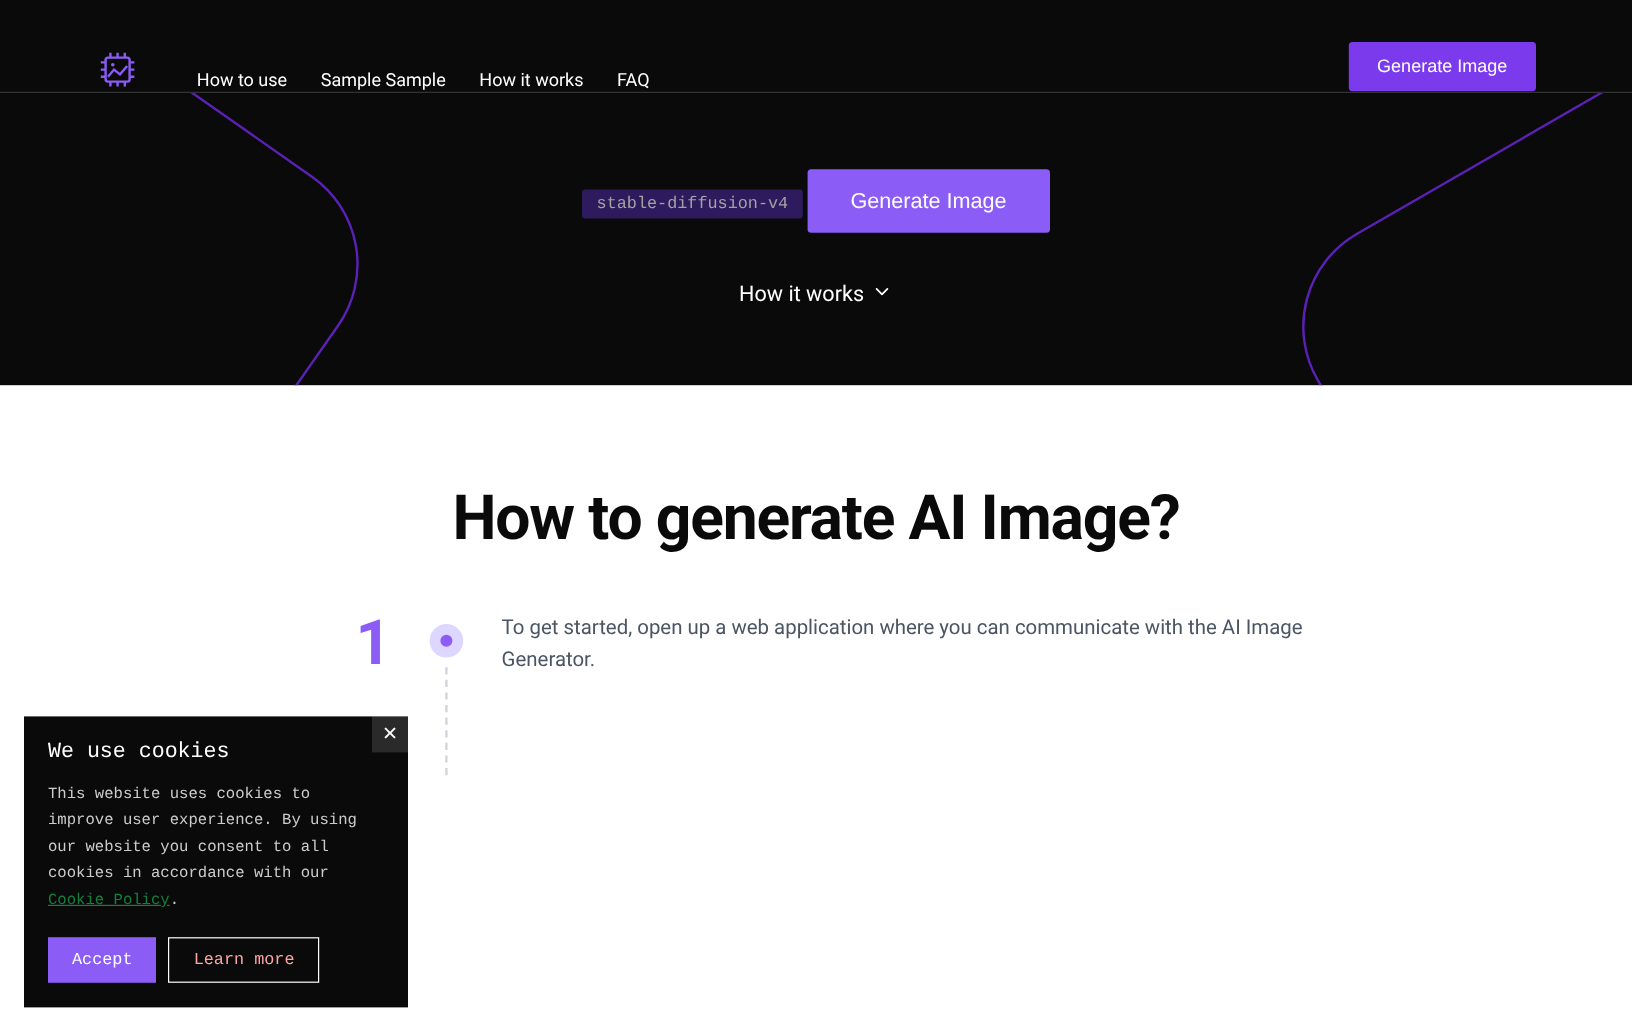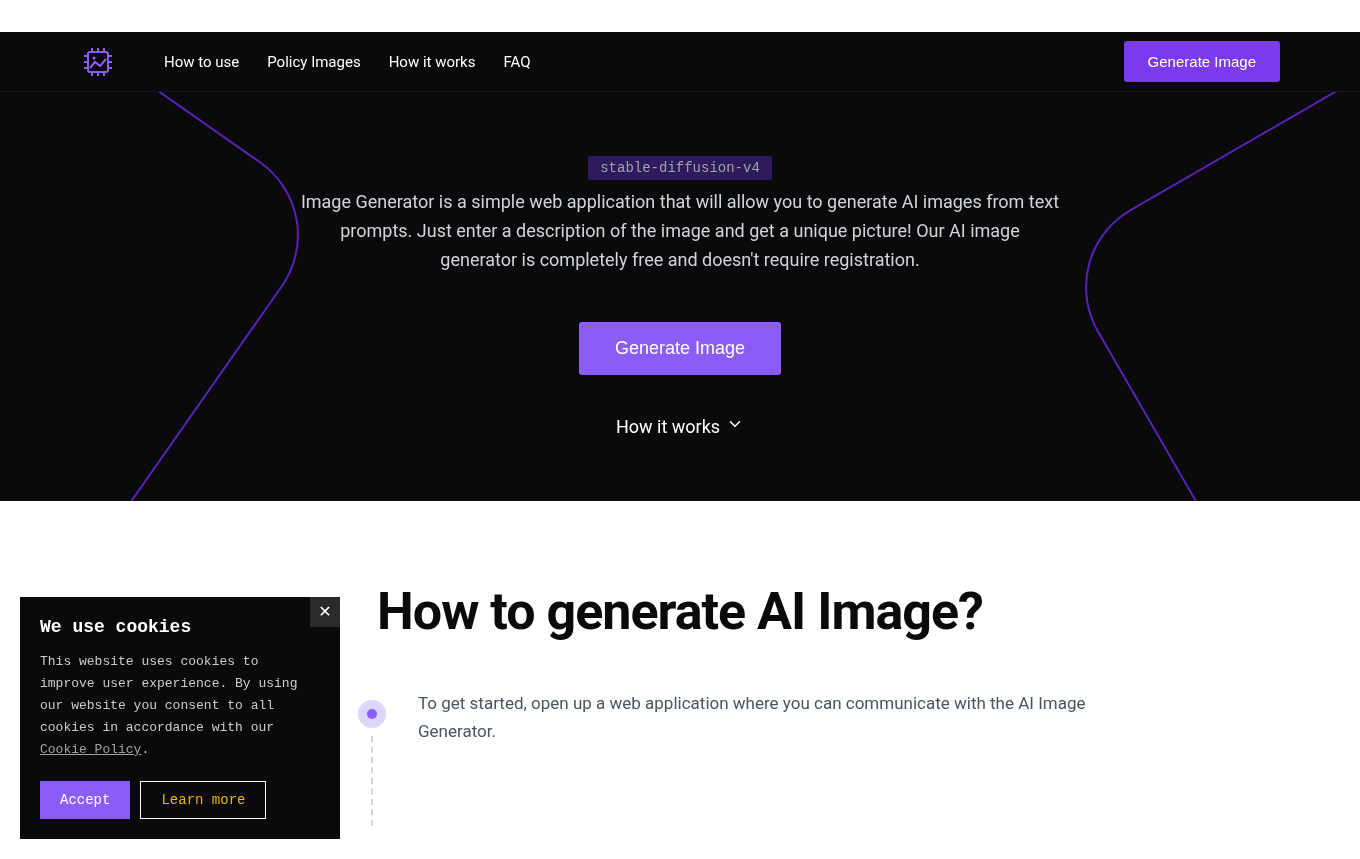--- a/index.html
+++ b/index.html
@@ -1,19 +1,19 @@
 <!DOCTYPE html>
 <html><head>
 <meta charset="utf-8">
 <style>
 * { margin: 0; padding: 0; box-sizing: border-box; }
 body { font-family: -apple-system, BlinkMacSystemFont, 'Segoe UI', Roboto, sans-serif; background: #fff; color: #0a0a0a; overflow-x: hidden; }
 
 
-.header { background: #0a0a0a; height: 60px; display: flex; align-items: center; padding: 0 80px; gap: 28px; position: relative; z-index: 10; border-bottom: 1px solid #1a1a1a; margin-top: 32px; }
+.header { background: #0a0a0a; height: 77px; display: flex; align-items: flex-end; padding: 0 80px; gap: 28px; position: relative; z-index: 10; border-bottom: 1px solid #1a1a1a; }
 .logo { width: 36px; height: 36px; display: flex; align-items: center; justify-content: center; margin-right: 20px; }
 .nav { display: flex; gap: 28px; }
 .nav-item { color: #fff; text-decoration: none; font-size: 15px; cursor: pointer; }
 .header-cta { margin-left: auto; background: #7c3aed; color: #fff; border: none; padding: 12px 24px; font-size: 15px; border-radius: 3px; cursor: pointer; }
 
 
 .hero { background: #0a0a0a; color: #fff; padding: 64px 80px 64px; text-align: center; position: relative; overflow: hidden; }
 .hero-bg-left { position: absolute; left: -240px; top: -60px; width: 480px; height: 480px; border: 2px solid #5b21b6; border-radius: 90px; transform: rotate(35deg); pointer-events: none; }
 .hero-bg-right { position: absolute; right: -260px; top: 10px; width: 480px; height: 480px; border: 2px solid #5b21b6; border-radius: 90px; transform: rotate(-30deg); pointer-events: none; }
 .badge { display: inline-block; background: #2d1b5e; color: #a3a3a3; padding: 4px 12px; font-family: 'Courier New', monospace; font-size: 14px; border-radius: 2px; margin-bottom: 8px; }
@@ -32,26 +32,26 @@
 .step-dot { width: 28px; height: 28px; background: #ddd6fe; border-radius: 50%; display: flex; align-items: center; justify-content: center; }
 .step-dot-inner { width: 10px; height: 10px; background: #8b5cf6; border-radius: 50%; }
 .step-line { width: 1px; height: 90px; border-left: 2px dashed #d1d5db; margin-top: 8px; }
 .step-content { flex: 1; }
 .step-title { font-size: 28px; font-weight: 600; margin-bottom: 12px; }
 .step-desc { font-size: 17px; color: #4b5563; line-height: 1.6; }
 
 
 .cookie { position: fixed; left: 20px; bottom: 20px; width: 320px; background: #0a0a0a; color: #fff; padding: 20px; font-family: 'Courier New', monospace; }
 .cookie-close { position: absolute; right: 0; top: 0; width: 30px; height: 30px; background: #2a2a2a; color: #fff; border: none; font-size: 16px; cursor: pointer; display: flex; align-items: center; justify-content: center; }
-.cookie-title { font-size: 18px; font-weight: 700; margin-bottom: 14px; }
+.cookie-title { font-size: 18px; font-weight: 400; margin-bottom: 14px; }
 .cookie-text { font-size: 13px; line-height: 1.7; color: #ccc; margin-bottom: 20px; }
-.cookie-link { color: #a3a3a3; text-decoration: underline; cursor: pointer; }
+.cookie-link { color: #15803d; text-decoration: underline; cursor: pointer; }
 .cookie-actions { display: flex; gap: 10px; }
 .cookie-accept { background: #8b5cf6; color: #fff; border: none; padding: 11px 20px; font-family: inherit; font-size: 14px; cursor: pointer; }
-.cookie-learn { background: transparent; color: #eab308; border: 1px solid #fff; padding: 10px 20px; font-family: inherit; font-size: 14px; cursor: pointer; }
+.cookie-learn { background: transparent; color: #fca5a5; border: 1px solid #fff; padding: 10px 20px; font-family: inherit; font-size: 14px; cursor: pointer; }
 </style>
 </head>
 <body>
 
 <header class="header">
   <div class="logo">
     <svg width="36" height="36" viewBox="0 0 36 36" fill="none">
       <rect x="8" y="8" width="20" height="20" rx="2" stroke="#8b5cf6" stroke-width="2"></rect>
       <circle cx="14" cy="14" r="1.5" fill="#8b5cf6"></circle>
       <path d="M10 24 L15 18 L20 22 L26 15" stroke="#8b5cf6" stroke-width="2" fill="none"></path>
@@ -64,32 +64,31 @@
       <line x1="4" y1="12" x2="8" y2="12" stroke="#8b5cf6" stroke-width="2"></line>
       <line x1="4" y1="18" x2="8" y2="18" stroke="#8b5cf6" stroke-width="2"></line>
       <line x1="4" y1="24" x2="8" y2="24" stroke="#8b5cf6" stroke-width="2"></line>
       <line x1="28" y1="12" x2="32" y2="12" stroke="#8b5cf6" stroke-width="2"></line>
       <line x1="28" y1="18" x2="32" y2="18" stroke="#8b5cf6" stroke-width="2"></line>
       <line x1="28" y1="24" x2="32" y2="24" stroke="#8b5cf6" stroke-width="2"></line>
     </svg>
   </div>
   <nav class="nav">
     <a class="nav-item">How to use</a>
-    <a class="nav-item">Policy Images</a>
+    <a class="nav-item">Sample Sample</a>
     <a class="nav-item">How it works</a>
     <a class="nav-item">FAQ</a>
   </nav>
   <button class="header-cta">Generate Image</button>
 </header>
 
 <section class="hero">
   <div class="hero-bg-left"></div>
   <div class="hero-bg-right"></div>
   <div class="badge">stable-diffusion-v4</div>
-  <p class="hero-desc">Image Generator is a simple web application that will allow you to generate AI images from text prompts. Just enter a description of the image and get a unique picture! Our AI image generator is completely free and doesn't require registration.</p>
   <button class="hero-cta">Generate Image</button>
   <div>
     <a class="how-link">
       <span>How it works</span>
       <span class="chevron-down">
         <svg width="18" height="18" viewBox="0 0 24 24" fill="none">
             <path d="M6 9l6 6 6-6" stroke="#fff" stroke-width="2" stroke-linecap="round" stroke-linejoin="round"></path>
           </svg>
       </span>
     </a>

